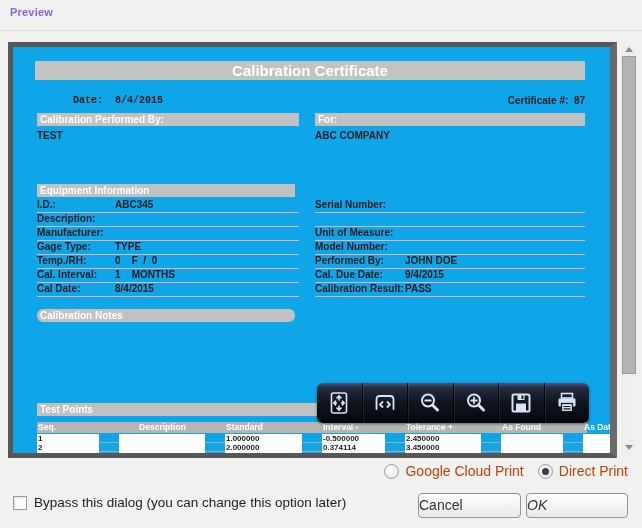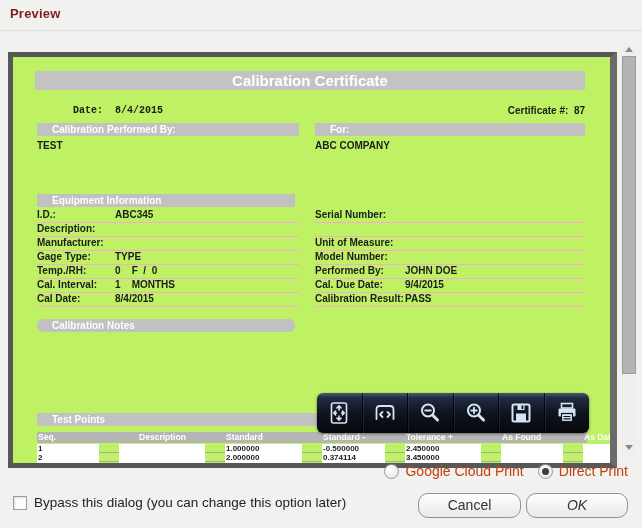--- a/index.html
+++ b/index.html
@@ -2,37 +2,37 @@
 <html><head>
 <meta charset="utf-8">
 <style>
   html,body{margin:0;padding:0;}
   body{
     width:642px;height:528px;position:relative;overflow:hidden;
     background:#f1f1f0;
     font-family:"Liberation Sans", sans-serif;
   }
   
-  .preview-title{position:absolute;left:10px;top:6px;font-size:13px;font-weight:bold;color:#7f1d1d;letter-spacing:.2px;}
+  .preview-title{position:absolute;left:10px;top:6px;font-size:11px;font-weight:bold;color:#8b5cf6;letter-spacing:.2px;}
   .title-sep{position:absolute;left:0;top:30px;width:642px;height:1px;background:#dedede;}
 
   
   .frame{
-    position:absolute;left:8px;top:52px;width:597px;height:406px;
-    background:#bef264;
+    position:absolute;left:8px;top:42px;width:597px;height:406px;
+    background:#0ea5e9;
     border:5px solid #575757;border-right:7px solid #6a6a6a;
     overflow:hidden;
   }
   .doc{position:relative;width:100%;height:100%;font-weight:bold;color:#1c1c1c;}
   .doc-title{position:absolute;left:22px;top:14px;width:550px;height:19px;background:#c3c3c3;
     color:#ffffff;font-size:15px;line-height:19px;text-align:center;}
   .date-line{position:absolute;left:24px;top:37px;font-size:10px;white-space:pre;font-family:Liberation Mono, monospace;}
   .cert-line{position:absolute;right:25px;top:37px;font-size:10px;white-space:pre;}
   .bar{position:absolute;height:13px;background:#c1c1c1;color:#fdfdfd;font-size:10px;line-height:13px;
-    padding-left:15px;box-sizing:border-box;white-space:nowrap;overflow:hidden;}
+    padding-left:3px;box-sizing:border-box;white-space:nowrap;overflow:hidden;}
   .bar-performed{left:24px;top:66px;width:262px;}
   .bar-for{left:302px;top:66px;width:270px;}
   .plain-val{position:absolute;top:83px;font-size:10px;}
   .val-performed{left:24px;}
   .val-for{left:302px;}
   .bar-equip{left:24px;top:137px;width:258px;}
   .bar-notes{left:24px;top:262px;width:258px;border-radius:6px;}
   .bar-testpoints{left:24px;top:356px;width:548px;}
 
   .info-col{position:absolute;top:152px;}
@@ -81,22 +81,22 @@
     background:radial-gradient(circle at 35% 30%,#ffffff,#e2e2e2);position:relative;margin-right:6px;cursor:pointer;}
   .radio.checked::after{content:"";position:absolute;left:3px;top:3px;width:7px;height:7px;border-radius:50%;background:#3d3d3d;}
   .radio-label{margin-right:14px;cursor:pointer;}
   .radio-label:last-child{margin-right:0;}
 
   .bypass{position:absolute;left:13px;top:495px;display:flex;align-items:center;font-size:13.5px;color:#222;}
   .checkbox{width:12px;height:12px;border:1px solid #9d9d9d;background:#fdfdfd;flex:none;margin-right:7px;
     box-shadow:inset 1px 1px 2px rgba(0,0,0,.12);cursor:pointer;}
 
   .btn{position:absolute;top:493px;height:25px;box-sizing:border-box;
-    background:linear-gradient(#fefefe,#e9e9e9);border:1px solid #929292;border-radius:10px;
-    font-size:14px;color:#333;text-align:center;line-height:22px;cursor:pointer;
+    background:linear-gradient(#fefefe,#e9e9e9);border:1px solid #929292;border-radius:4px;
+    font-size:14px;color:#333;line-height:22px;cursor:pointer;
     font-family:"Liberation Sans",sans-serif;}
   .btn-cancel{left:418px;width:103px;}
   .btn-ok{left:526px;width:102px;font-style:italic;}
 </style>
 </head>
 <body>
 
 <div class="preview-title">Preview</div>
 <div class="title-sep"></div>
 
@@ -181,21 +181,21 @@
         </div>
     </div>
 
     <div class="bar bar-notes">Calibration Notes</div>
     <div class="bar bar-testpoints">Test Points</div>
 
     <div class="tbl-header">
       <span class="c">Seq.</span>
       <span class="c c-desc">Description</span>
       <span class="c">Standard</span>
-      <span class="c">Standard -</span>
+      <span class="c">Interval -</span>
       <span class="c">Tolerance +</span>
       <span class="c">As Found</span>
       <span class="c">As Date</span>
     </div>
 
     <div class="tbl-row row-0">
       <span class="c">1</span>
       <span class="c"></span>
       <span class="c">1.000000</span>
       <span class="c">-0.500000</span>

